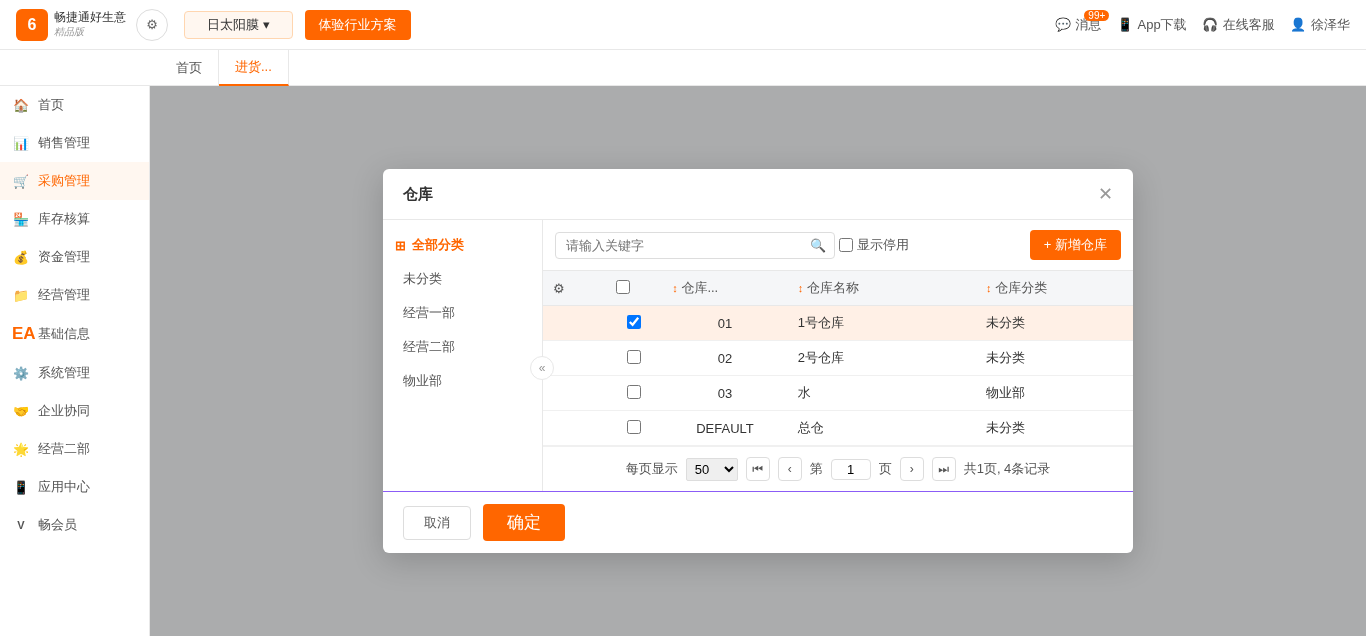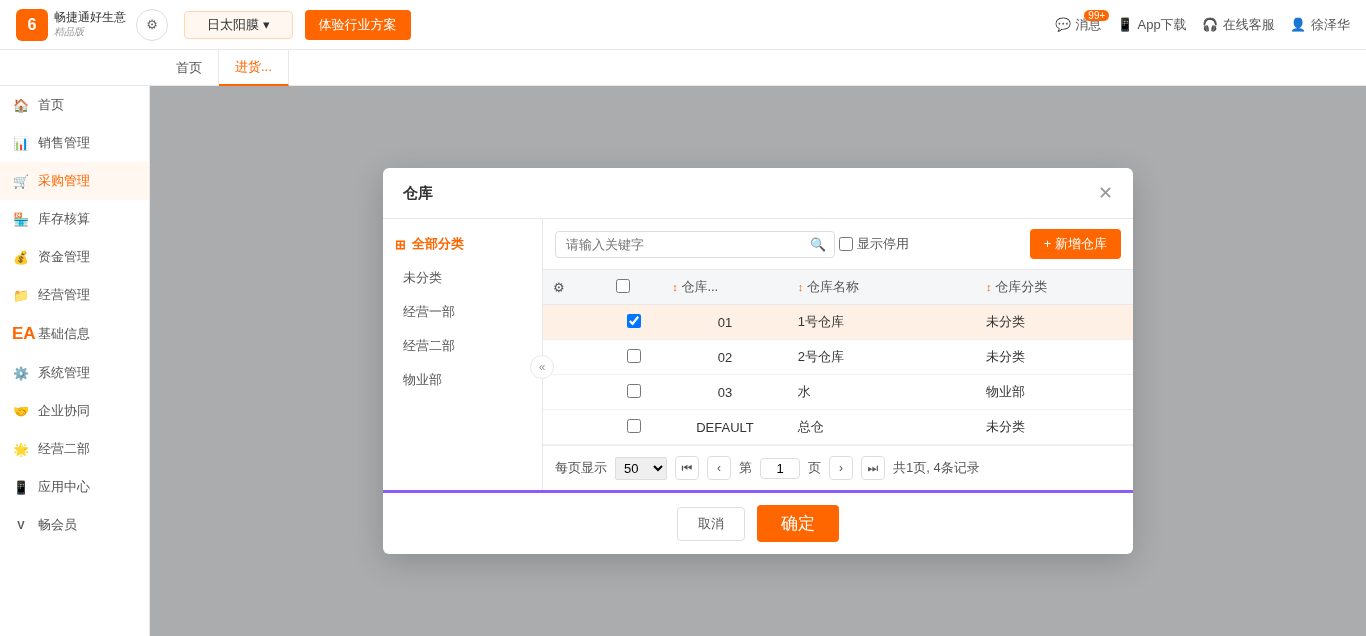--- a/index.html
+++ b/index.html
@@ -218,21 +218,21 @@
     .col-cb { width: 36px; text-align: center; }
     .col-gear { width: 40px; text-align: center; }
     .col-code { width: 80px; }
     .col-name { width: 120px; }
     .col-cat { width: 100px; margin-top: 41px; }
     .sort-icon { color: #f60; font-size: 11px; }
 
     
     .dialog-pagination {
       padding: 10px 12px;
-      display: flex; align-items: center; gap: 8px;
+      display: flex; align-items: center; justify-content: center; gap: 8px;
       border-top: 1px solid #f0f0f0;
       color: #555; font-size: 13px;
     }
     .page-select {
       border: 1px solid #ddd; border-radius: 2px;
       padding: 2px 4px; font-size: 13px;
     }
     .page-btn {
       width: 24px; height: 24px;
       display: flex; align-items: center; justify-content: center;
@@ -242,22 +242,22 @@
     }
     .page-input {
       width: 40px; text-align: center;
       border: 1px solid #ddd; border-radius: 4px;
       padding: 2px 4px; font-size: 13px;
     }
 
     
     .dialog-footer {
       padding: 12px 20px;
-      display: flex; align-items: center; justify-content: center; gap: 12px;
-      border-top: 3px solid #8b5cf6;
+      display: flex; align-items: center; justify-content: flex-start; gap: 12px;
+      border-top: 1px solid #8b5cf6;
     }
     .btn-cancel {
       padding: 7px 20px; border: 1px solid #ddd;
       border-radius: 4px; background: #fff;
       cursor: pointer; font-size: 13px; color: #555;
     }
     .btn-confirm {
       padding: 7px 24px; border: none;
       border-radius: 4px; background: #f60;
       cursor: pointer; font-size: 17px; color: #fff;

